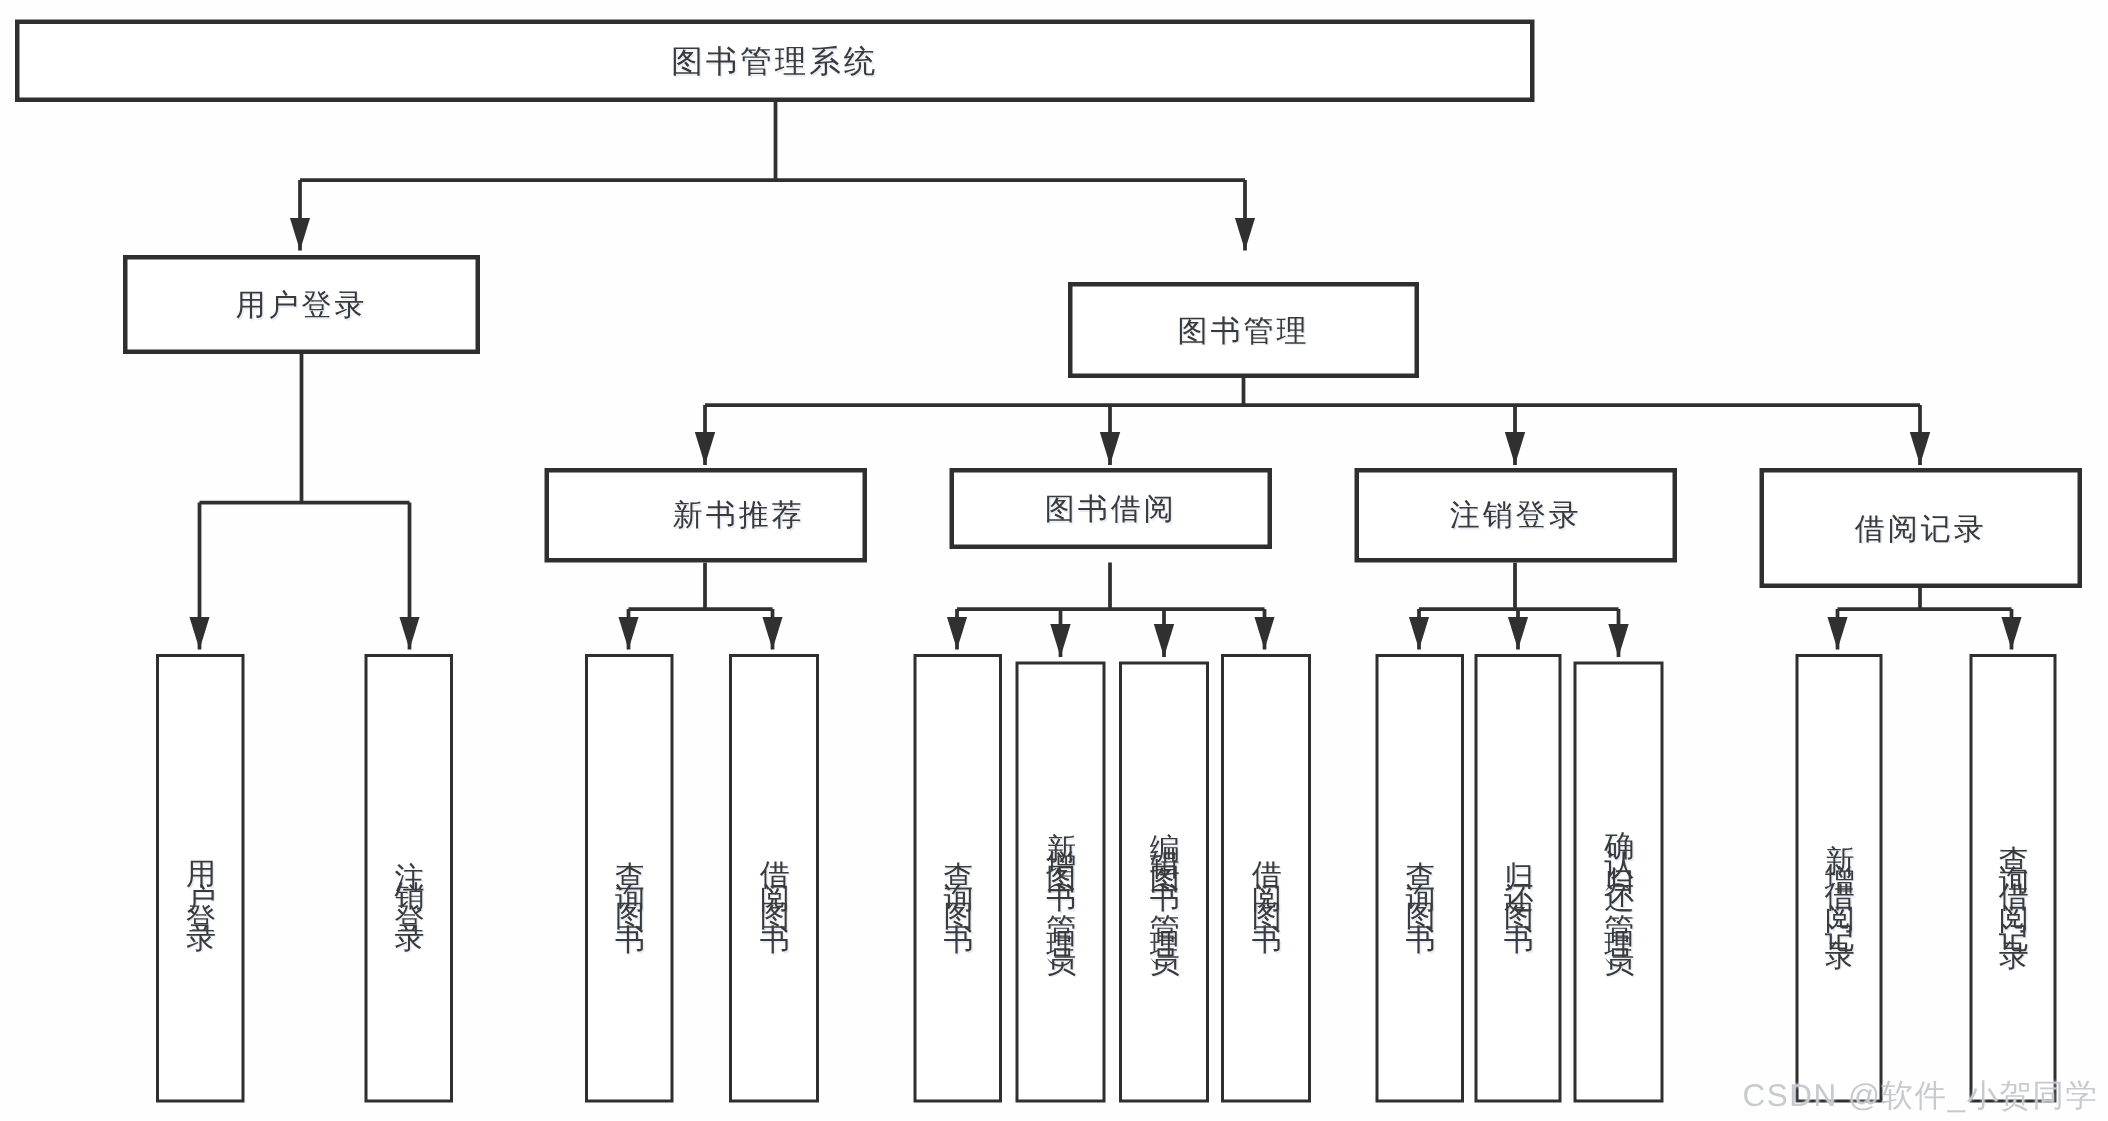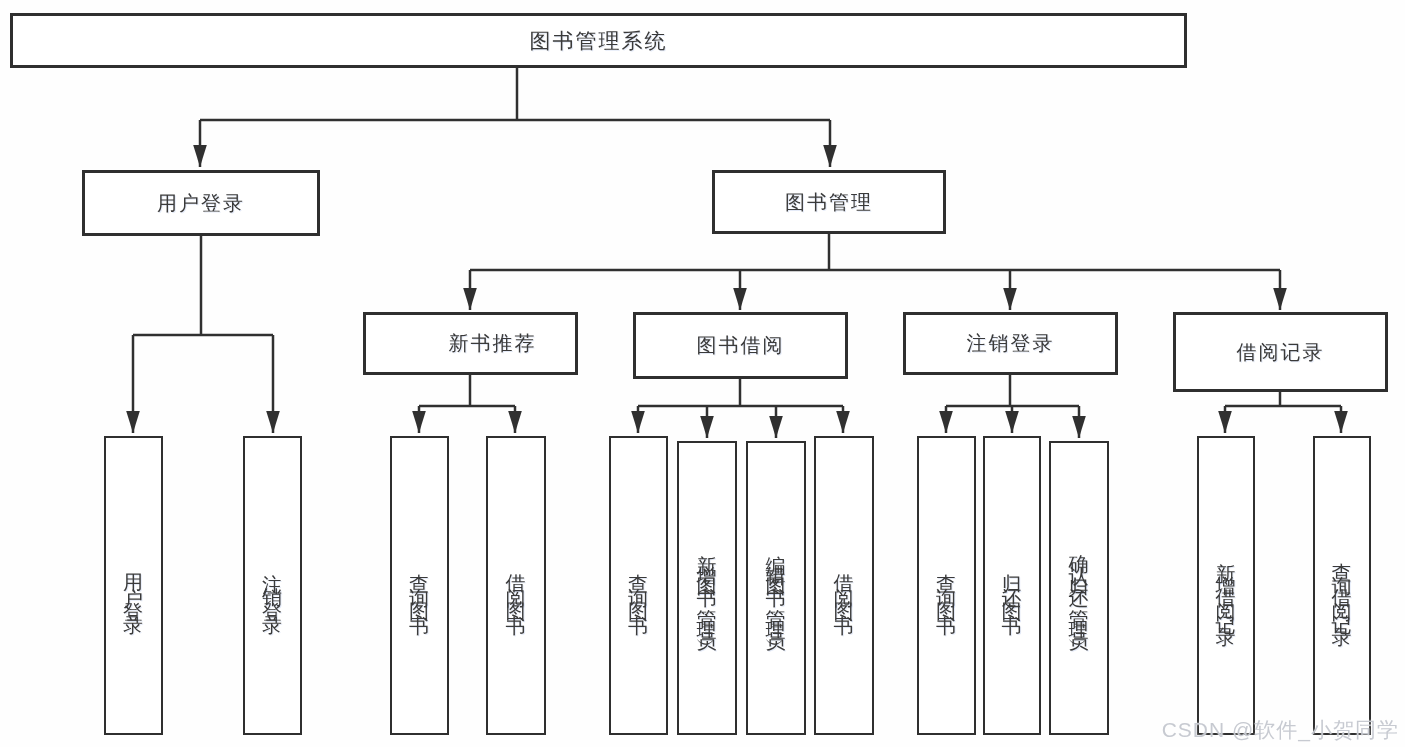--- a/index.html
+++ b/index.html
@@ -118,35 +118,35 @@
 
       <g>
         <line x1="1280" y1="375" x2="1280" y2="406"></line>
         <line x1="1225" y1="406" x2="1341" y2="406"></line>
         <line x1="1225" y1="406" x2="1225" y2="433" marker-end="url(#arrow)"></line>
         <line x1="1341" y1="406" x2="1341" y2="433" marker-end="url(#arrow)"></line>
       </g>
     </g>
   </svg>
 
-  <div class="node h-node root-node" style="left:10px;top:13px;width:1177px;height:55px;">
+  <div class="node h-node root-node" style="left:10px;top:13px;width:1013px;height:55px;">
     <span>图书管理系统</span>
   </div>
 
   <div class="node h-node" style="left:82px;top:170px;width:238px;height:66px;">
     <span>用户登录</span>
   </div>
-  <div class="node h-node" style="left:712px;top:170px;width:234px;height:64px;">
+  <div class="node h-node" style="left:712px;top:188px;width:234px;height:64px;">
     <span>图书管理</span>
   </div>
 
   <div class="node h-node" style="left:363px;top:312px;width:215px;height:63px;padding-left:44px;">
     <span>新书推荐</span>
   </div>
-  <div class="node h-node" style="left:633px;top:312px;width:215px;height:67px;">
+  <div class="node h-node" style="left:633px;top:312px;width:215px;height:54px;">
     <span>图书借阅</span>
   </div>
   <div class="node h-node" style="left:903px;top:312px;width:215px;height:63px;">
     <span>注销登录</span>
   </div>
   <div class="node h-node" style="left:1173px;top:312px;width:215px;height:80px;">
     <span>借阅记录</span>
   </div>
 
   <div class="node leaf" style="left:104px;top:436px;width:59px;height:299px;">

